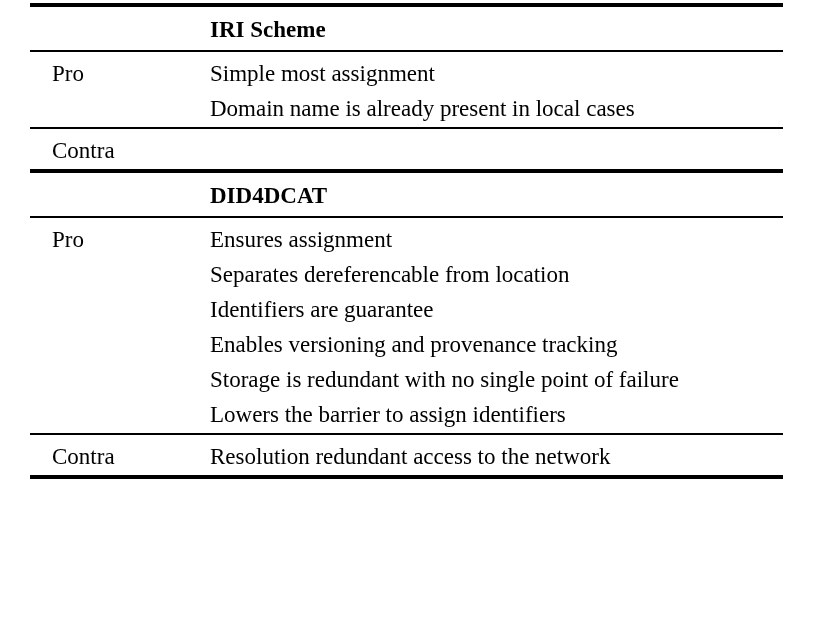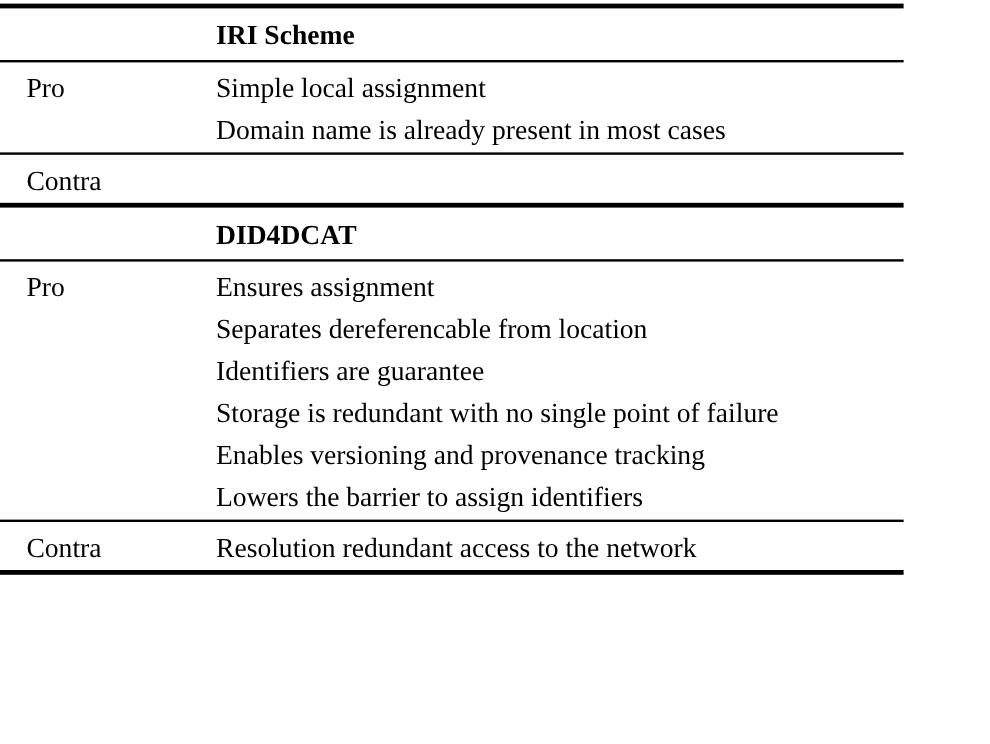--- a/index.html
+++ b/index.html
@@ -12,20 +12,21 @@
     height: 620px;
     overflow: hidden;
     font-family: "Liberation Serif", "DejaVu Serif", serif;
     font-size: 23px;
     color: #000000;
     -webkit-font-smoothing: antialiased;
   }
   .doc {
     padding-top: 3px;
     width: 753px;
+    padding-left: 30px;
   }
   .rule {
     width: 100%;
     background: #000000;
   }
   .rule.thick { height: 4px; }
   .rule.thin  { height: 2px; }
 
   .row {
     display: flex;
@@ -59,22 +60,22 @@
   <div class="row header-row">
     <div class="col-label"></div>
     <div class="col-content">IRI Scheme</div>
   </div>
 
   <div class="rule thin"></div>
 
   <div class="row">
     <div class="col-label">Pro</div>
     <div class="col-content">
-      <div class="line">Simple local assignment</div>
-      <div class="line">Domain name is already present in most cases</div>
+      <div class="line">Simple most assignment</div>
+      <div class="line">Domain name is already present in local cases</div>
     </div>
   </div>
 
   <div class="rule thin"></div>
 
   <div class="row">
     <div class="col-label">Contra</div>
   </div>
 
   <div class="rule thick"></div>
@@ -85,22 +86,22 @@
   </div>
 
   <div class="rule thin"></div>
 
   <div class="row">
     <div class="col-label">Pro</div>
     <div class="col-content">
       <div class="line">Ensures assignment</div>
       <div class="line">Separates dereferencable from location</div>
       <div class="line">Identifiers are guarantee</div>
+      <div class="line">Enables versioning and provenance tracking</div>
       <div class="line">Storage is redundant with no single point of failure</div>
-      <div class="line">Enables versioning and provenance tracking</div>
       <div class="line">Lowers the barrier to assign identifiers</div>
     </div>
   </div>
 
   <div class="rule thin"></div>
 
   <div class="row">
     <div class="col-label">Contra</div>
     <div class="col-content">
       <div class="line">Resolution redundant access to the network</div>

